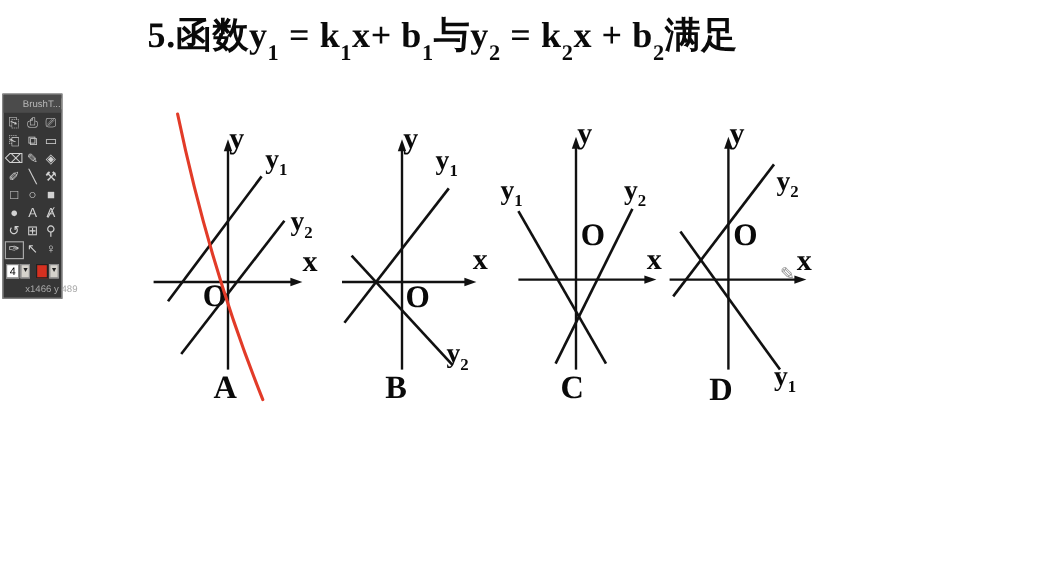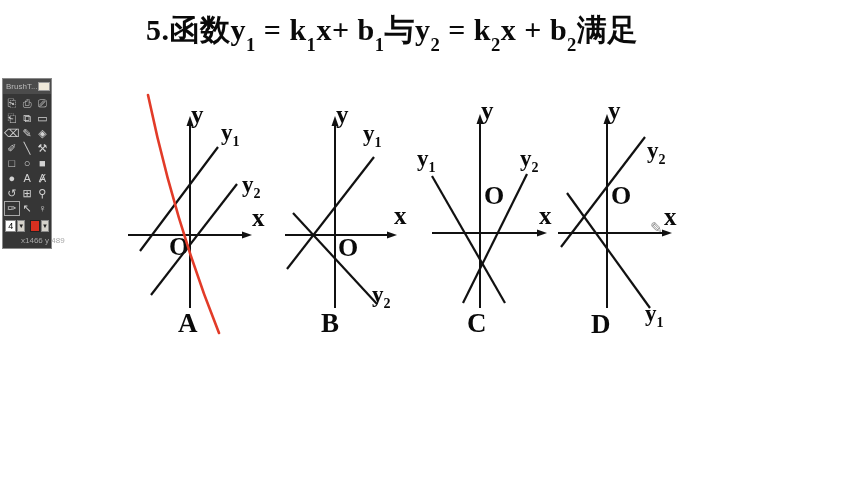--- a/index.html
+++ b/index.html
@@ -2,36 +2,36 @@
 <html><head>
 <meta charset="utf-8">
 <style>
   html,body{margin:0;padding:0;}
   body{
     width:864px;height:486px;position:relative;overflow:hidden;
     background:#ffffff;font-family:"Liberation Sans",sans-serif;
   }
   
   .question{
-    position:absolute;left:140px;top:8px;
+    position:absolute;left:117px;top:8px;
     font-family:"Liberation Serif","DejaVu Serif",serif;
     font-weight:700;font-size:30px;color:#0a0a0a;
     line-height:44px;white-space:nowrap;letter-spacing:0.5px;
   }
   .q-line1{padding-left:6px;}
   .question sub{font-size:0.62em;line-height:0;position:relative;bottom:-0.22em;}
   
   .toolbar{
     position:absolute;left:2px;top:78px;width:50px;
     background:#363636;border:1px solid #8a8a8a;box-sizing:border-box;
   }
   .tb-title{
     height:13px;background:#4b4b4b;color:#b9b9b9;font-size:8px;
     display:flex;align-items:center;justify-content:space-between;
-    padding:1px 1px 1px 3px;overflow:hidden;
+    padding:1px 1px 1px 16px;overflow:hidden;
   }
   .tb-title-box{width:12px;height:9px;background:#efe9da;border:1px solid #9a9a9a;box-sizing:border-box;flex:0 0 auto;}
   .tb-grid{display:grid;grid-template-columns:repeat(3,1fr);padding:2px 1px 1px;}
   .tb-cell{
     height:15px;display:flex;align-items:center;justify-content:center;
     color:#d2d2d2;font-size:11px;line-height:1;cursor:pointer;user-select:none;
   }
   .tb-cell.selected{outline:1px solid #a8a8a8;outline-offset:-1px;}
   .tb-controls{display:flex;align-items:center;gap:1px;padding:3px 2px 2px;}
   .size-box{width:15px;height:12px;background:#ffffff;border:1px solid #8a8a8a;

